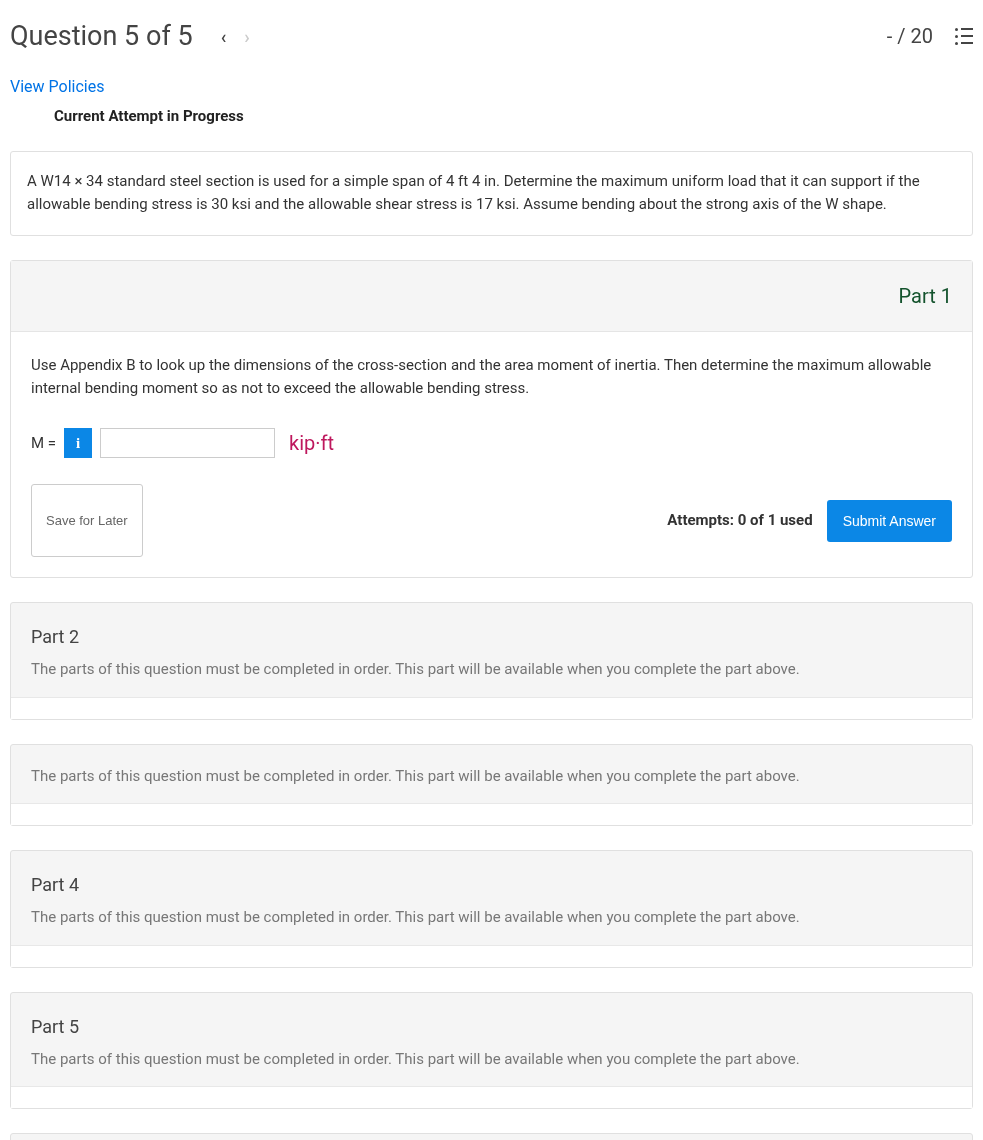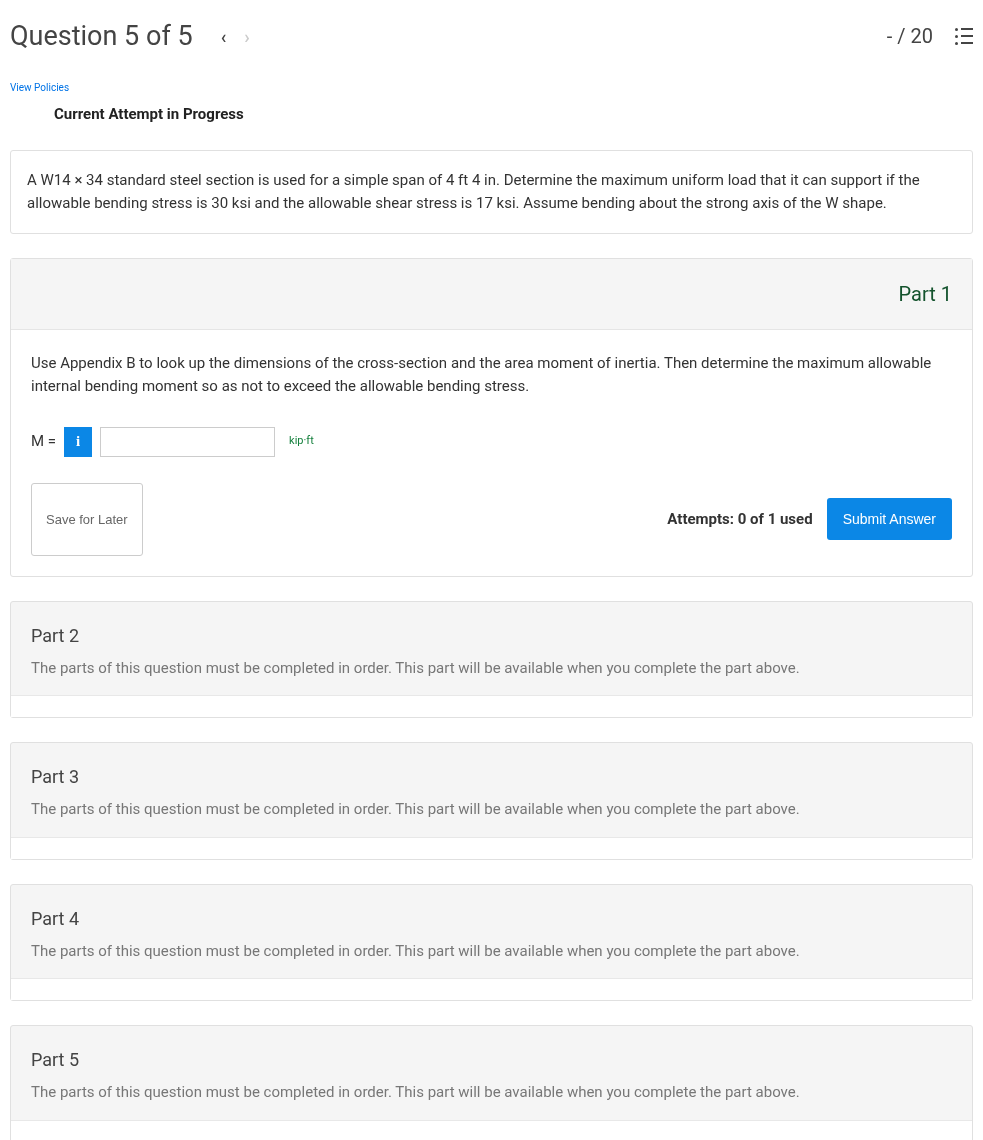--- a/index.html
+++ b/index.html
@@ -58,21 +58,21 @@
   }
   .menu-icon-line {
     width: 12px; height: 2px; background: #444;
   }
   .policies {
     padding: 0 10px 6px 10px;
   }
   .policies a {
     color: #0073e6;
     text-decoration: none;
-    font-size: 10px;
+    font-size: 16px;
   }
   .attempt-status {
     padding: 0 10px 14px 10px;
     font-weight: 700;
     color: #222;
     font-size: 15px;
     margin-left: 44px;
   }
   .question-box, .part-box, .locked-part {
     margin: 10px 10px 18px 10px;
@@ -129,22 +129,22 @@
     border: 1px solid #0b87e6;
   }
   .answer-input {
     height: 30px;
     width: 175px;
     border: 1px solid #ccc;
     padding: 0 6px;
     font-size: 14px;
   }
   .unit {
-    font-size: 11px;
-    color: #15803d;
+    font-size: 20px;
+    color: #be185d;
     margin-left: 6px;
   }
   .actions-row {
     display: flex;
     align-items: center;
     gap: 14px;
   }
   .save-btn {
     border: 1px solid #ccc;
     background: #fff;
@@ -250,21 +250,20 @@
 <div class="locked-part">
   <div class="locked-inner">
     <div class="locked-title">Part 2</div>
     <div class="locked-msg">The parts of this question must be completed in order. This part will be available when you complete the part above.</div>
   </div>
   <div class="locked-footer"></div>
 </div>
 
 <div class="locked-part">
   <div class="locked-inner">
-    <div class="locked-title">Part 3</div>
     <div class="locked-msg">The parts of this question must be completed in order. This part will be available when you complete the part above.</div>
   </div>
   <div class="locked-footer"></div>
 </div>
 
 <div class="locked-part">
   <div class="locked-inner">
     <div class="locked-title">Part 4</div>
     <div class="locked-msg">The parts of this question must be completed in order. This part will be available when you complete the part above.</div>
   </div>

